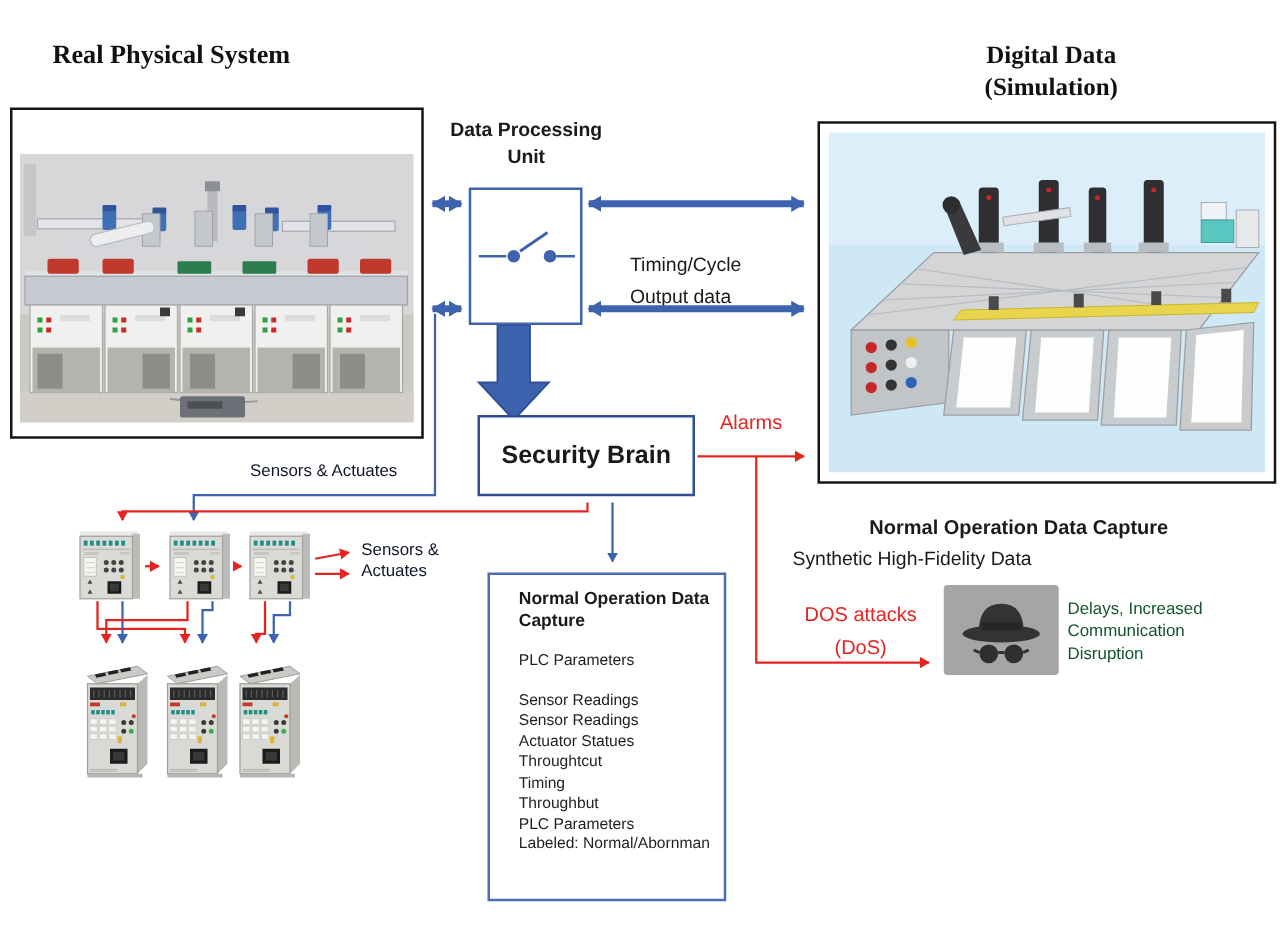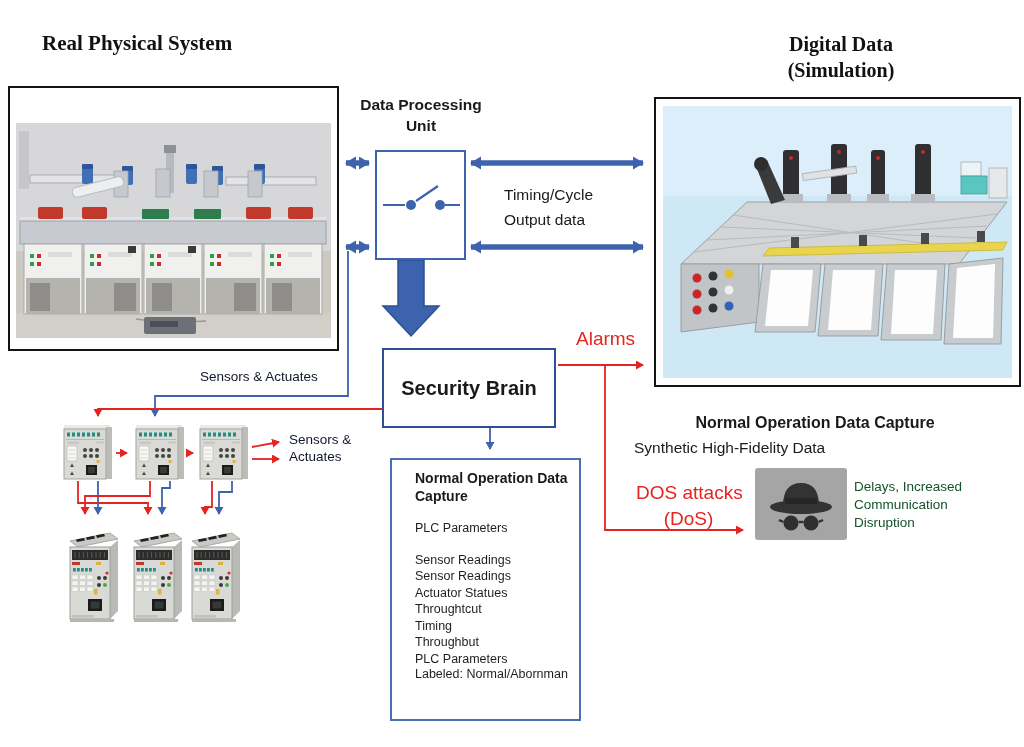--- a/index.html
+++ b/index.html
@@ -6,27 +6,27 @@
   #canvas{position:relative;width:1024px;height:747px;background:#ffffff;overflow:hidden;
           font-family:"Liberation Sans",sans-serif;color:var(--ink,#1a1a1a);}
   .abs{position:absolute;}
   .t{position:absolute;white-space:nowrap;}
   .title-serif{font-family:"Liberation Serif",serif;font-weight:700;font-size:21px;color:#111;}
   .title-serif-c{font-family:"Liberation Serif",serif;font-weight:700;font-size:20px;color:#111;
                  text-align:center;line-height:26px;}
   .lbl-bold{font-weight:700;font-size:15.5px;line-height:21px;text-align:center;}
   .lbl{font-size:15.5px;line-height:25px;}
   .lbl-sm{font-size:13.5px;line-height:17px;color:#0f172a;}
-  .red-lbl{color:var(--alert-red,#e52421);font-size:19px;line-height:26px;}
+  .red-lbl{color:var(--alert-red,#e52421);font-size:16px;line-height:26px;}
   .box{position:absolute;background:#fff;box-sizing:border-box;}
   #photo-box{left:8px;top:86px;width:331px;height:265px;border:2.5px solid #141414;z-index:1;}
   #twin-box{left:654px;top:97px;width:367px;height:290px;border:2.5px solid #141414;z-index:1;}
   #dpu-box{left:375px;top:150px;width:91px;height:110px;border:2px solid var(--arrow-blue,#3e63ae);
            z-index:3;display:flex;align-items:center;justify-content:center;}
-  #sb-box{left:382px;top:348px;width:174px;height:80px;border:2.5px solid var(--box-blue,#2e4f96);
+  #sb-box{left:382px;top:332px;width:174px;height:65px;border:2.5px solid var(--box-blue,#2e4f96);
           z-index:3;display:flex;align-items:center;justify-content:center;}
   #sb-box .sb-label{font-weight:700;font-size:20px;}
   #capture-box{left:390px;top:458px;width:191px;height:263px;border:2px solid #4a6db4;
                z-index:3;padding:9px 0 0 23px;}
   .cap-title{font-weight:700;font-size:14px;line-height:18px;}
   .cap-item{font-size:12.5px;line-height:16.5px;color:#1f1f1f;}
   .cap-gap{height:15px;}
   .cap-footer{font-size:12.5px;margin-top:0;color:#1f1f1f;}
   #twin-caption{left:630px;top:414px;width:370px;text-align:center;font-weight:700;font-size:16px;z-index:4;}
   #synthetic-label{left:634px;top:439px;font-size:15.5px;z-index:4;}
@@ -234,21 +234,21 @@
   <div id="dpu-box" class="box">
     <svg width="87" height="60" viewBox="0 0 87 60">
       <line class="sw" x1="6" y1="30" x2="28" y2="30" stroke-width="2"></line>
       <circle cx="34" cy="30" r="5" fill="var(--arrow-blue,#3e63ae)"></circle>
       <line class="sw" x1="39" y1="26" x2="61" y2="11" stroke-width="2.2"></line>
       <circle cx="63" cy="30" r="5" fill="var(--arrow-blue,#3e63ae)"></circle>
       <line class="sw" x1="68" y1="30" x2="83" y2="30" stroke-width="2"></line>
     </svg>
   </div>
 
-  <div class="t lbl" style="left:504px;top:182px">
+  <div class="t lbl" style="left:504px;top:200px">
     <span>Timing/Cycle</span><br>
     <span>Output data</span>
   </div>
 
   <div id="sb-box" class="box">
     <span class="sb-label">Security Brain</span>
   </div>
 
   <div class="t red-lbl" style="left:576px;top:326px">Alarms</div>
 

